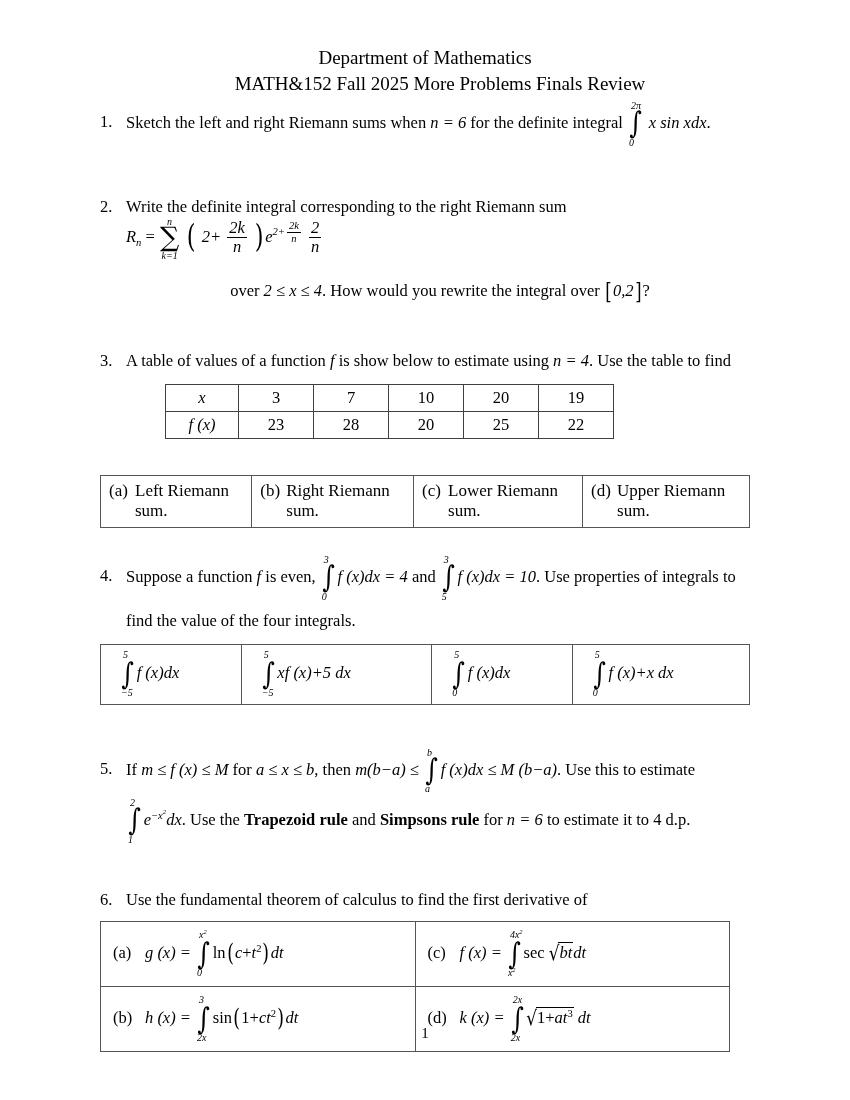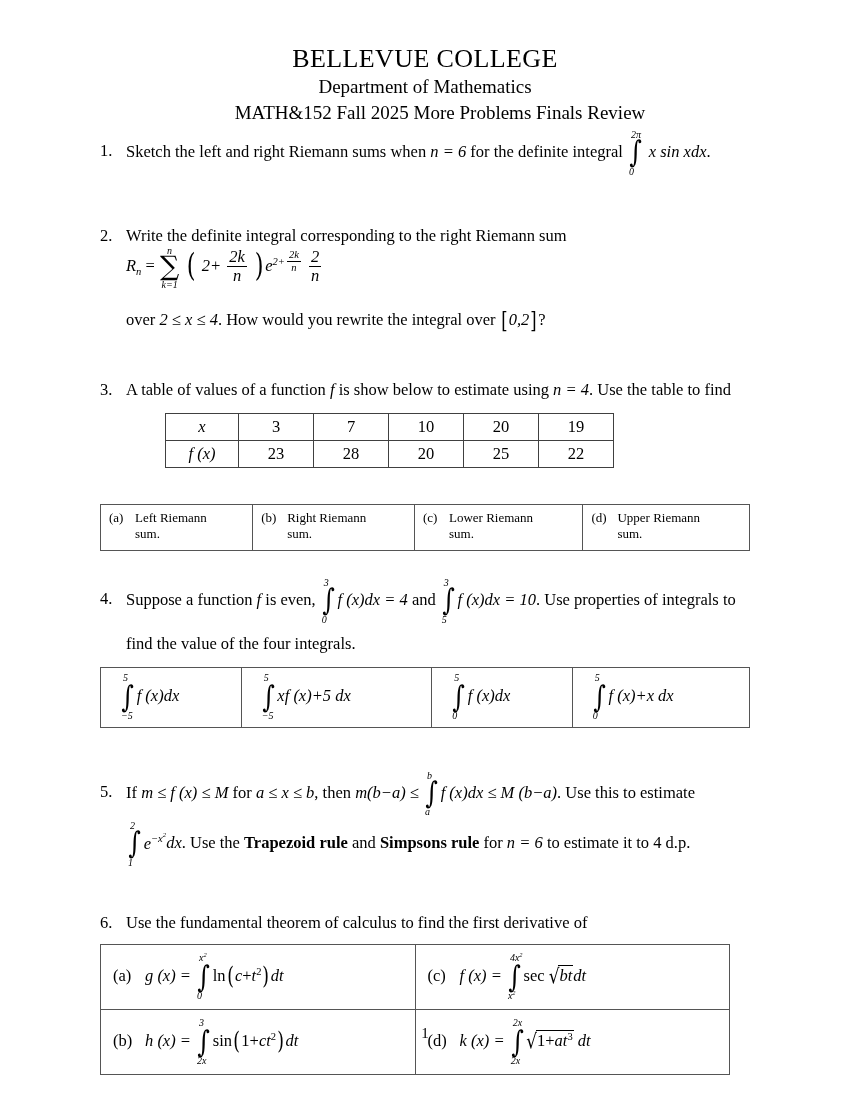--- a/index.html
+++ b/index.html
@@ -199,21 +199,21 @@
     text-align: center;
     padding: 3px 10px;
     font-family: "Liberation Serif","DejaVu Serif",serif;
   }
   .vtable-wrap { padding-left: 165px; margin-top: 10px; }
 
   table.boxrow {
     border-collapse: collapse;
     width: 650px;
     margin-left: 100px;
-    font-size: 13px;
+    font-size: 17px;
   }
   table.boxrow td {
     border: 1px solid #555;
     padding: 5px 8px 6px 8px;
     vertical-align: top;
     height: 34px;
   }
   .opt-lbl { display: inline-block; width: 26px; }
   .opt-second { display: block; padding-left: 26px; }
 
@@ -256,21 +256,20 @@
     font-size: 15px;
   }
   b { font-weight: bold; }
 </style>
 </head>
 <body>
 
 <div class="page">
 
   <div class="header">
-    <div class="school">BELLEVUE COLLEGE</div>
     <div class="dept">Department of Mathematics</div>
     <div class="course">MATH&amp;152 Fall 2025 More Problems Finals Review</div>
   </div>
 
   <div class="prob" style="margin-top:14px;">
     <span class="num">1.</span>
     <div class="body">
       <span>Sketch the left and right Riemann sums when</span>
       <span class="m nw">n = 6</span>
       <span>for the definite integral</span>
@@ -305,21 +304,21 @@
             <span class="n m">2k</span>
             <span class="d m">n</span>
           </span>
           <span class="bigp">)</span><span class="m">e</span><sup class="sm"><span class="m">2+</span><span class="frac"><span class="n m">2k</span><span class="d m">n</span></span></sup>
           <span class="frac">
             <span class="n m">2</span>
             <span class="d m">n</span>
           </span>
         </span>
       </span>
-      <span class="line ln2" style="margin-top:22px;">
+      <span class="line ln2" style="margin-top:22px;text-align:center;">
         <span>over</span>
         <span class="m nw">2 ≤ x ≤ 4</span><span>. How would you rewrite the integral over</span>
         <span class="nw"><span class="brk">[</span><span class="m">0,2</span><span class="brk">]</span></span><span>?</span>
       </span>
     </div>
   </div>
 
   <div style="height:46px;"></div>
 
   <div class="prob">

